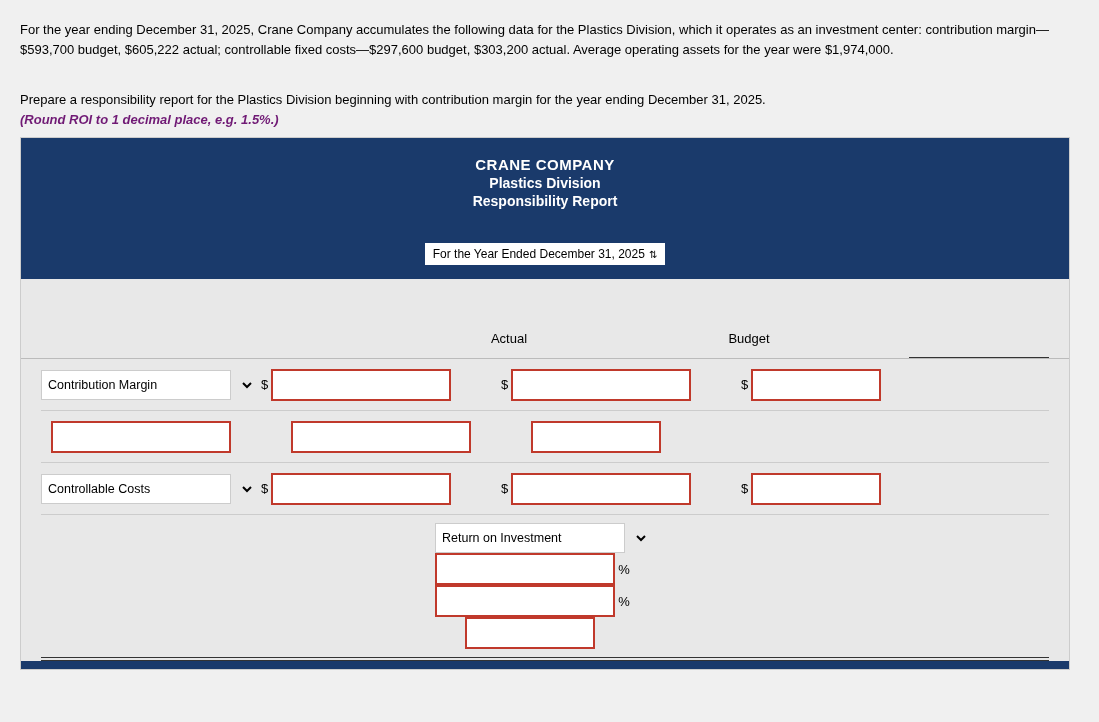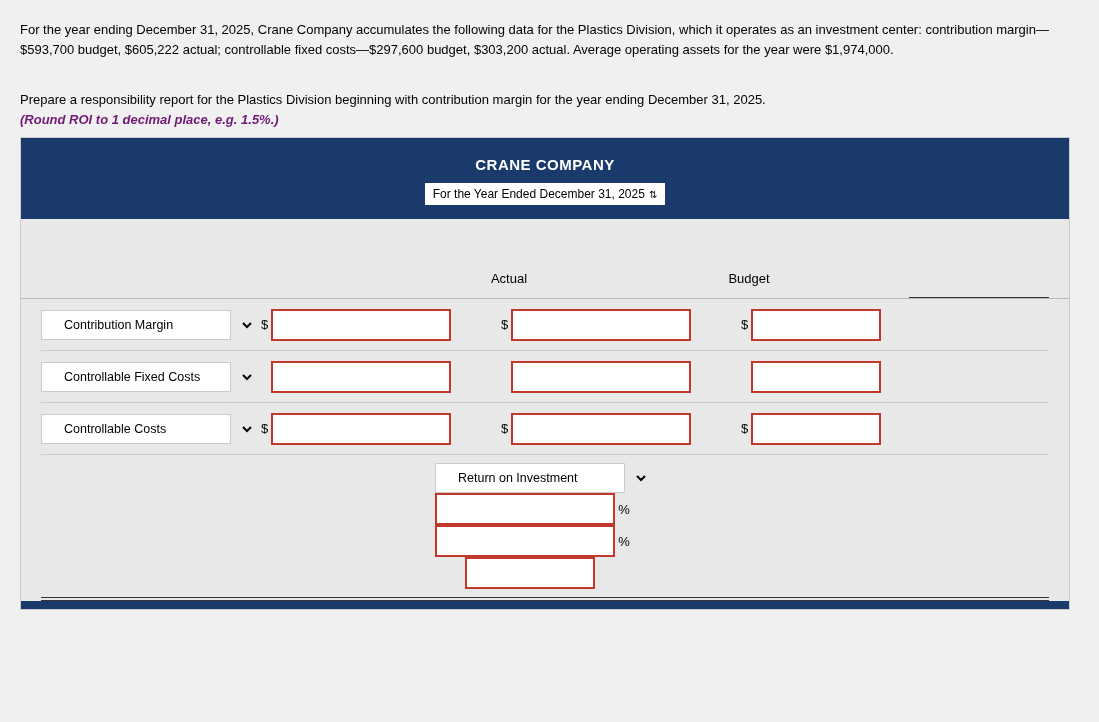--- a/index.html
+++ b/index.html
@@ -64,20 +64,21 @@
     }
     .date-selector {
       background: white;
       color: #000;
       font-size: 12px;
       border: none;
       padding: 4px 8px;
       display: flex;
       align-items: center;
       gap: 4px;
+      margin-top: 24px;
     }
     .col-header {
       text-align: center;
       font-size: 13px;
       font-weight: normal;
     }
     .col-budget { width: 200px; margin-right: 20px; }
     .col-actual { width: 200px; margin-right: 60px; }
 
     
@@ -113,21 +114,21 @@
       display: flex;
       align-items: center;
       gap: 4px;
       flex-shrink: 0;
     }
     .row-label-text {
       font-size: 12.5px;
       color: #000;
       background: white;
       border: 1px solid #ccc;
-      padding: 4px 22px;
+      padding: 4px 6px;
       width: 190px;
       height: 30px;
       display: flex;
       align-items: center;
     }
     .row-label select {
       border: none;
       background: transparent;
       font-size: 11px;
       cursor: pointer;
@@ -200,20 +201,22 @@
 <br>
 <div class="instruction">
   <span>Prepare a responsibility report for the Plastics Division beginning with contribution margin for the year ending December 31, 2025.</span><br>
   <span class="italic-orange">(Round ROI to 1 decimal place, e.g. 1.5%.)</span>
 </div>
 
 <div class="report-container">
 
   <div class="report-header">
     <div class="company-name">CRANE COMPANY</div>
+    <div class="division-name">Plastics Division</div>
+    <div class="report-type">Responsibility Report</div>
     <div class="date-row">
       <div class="date-selector">
         <span>For the Year Ended December 31, 2025</span>
         <span style="cursor:pointer; font-size:10px;">⇅</span>
       </div>
     </div>
   </div>
 
   <div class="blank-top">
     <div style="display:flex; justify-content: flex-end; padding: 50px 20px 4px; position:absolute; bottom:8px; right:0; left:0;">
@@ -240,26 +243,20 @@
         <span class="dollar-sign">$</span>
         <input type="text" class="input-field" style="">
       </div>
       <div class="diff-col">
         <span class="dollar-sign">$</span>
         <input type="text" class="input-field-sm" style="">
       </div>
     </div>
 
     <div class="data-row">
-      <div class="row-label">
-        <div class="row-label-text">Controllable Fixed Costs</div>
-        <select style="border:none; background:transparent; font-size:11px; cursor:pointer;">
-          <option>○</option>
-        </select>
-      </div>
       <div class="budget-col">
         <span class="dollar-sign" style="visibility:hidden;">$</span>
         <input type="text" class="input-field" style="">
       </div>
       <div class="actual-col">
         <span class="dollar-sign" style="visibility:hidden;">$</span>
         <input type="text" class="input-field" style="">
       </div>
       <div class="diff-col">
         <span class="dollar-sign" style="visibility:hidden;">$</span>

